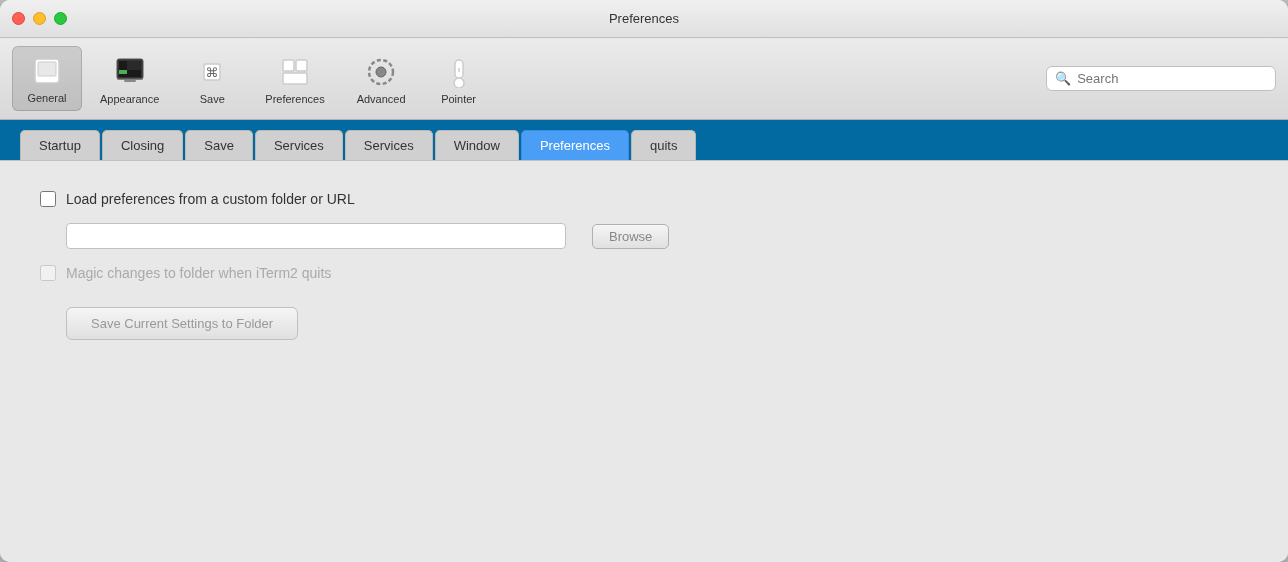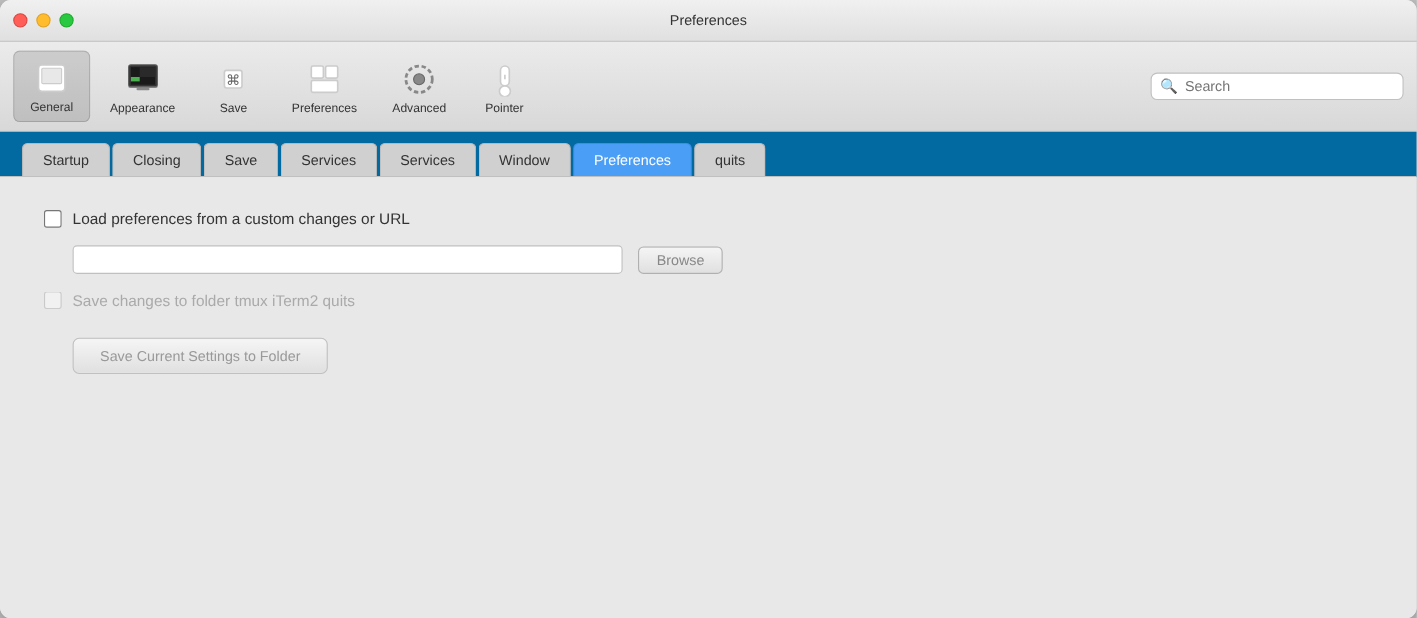--- a/index.html
+++ b/index.html
@@ -180,21 +180,21 @@
       font-size: 14px;
       color: #333;
     }
     .checkbox-label.disabled {
       color: #aaa;
     }
 
     .input-row {
       display: flex;
       align-items: center;
-      gap: 14px;
+      gap: 26px;
       padding-left: 26px;
     }
     .folder-input {
       flex: 1;
       max-width: 500px;
       height: 26px;
       border: 1px solid #c0c0c0;
       border-radius: 4px;
       background: white;
       padding: 2px 6px;
@@ -328,31 +328,31 @@
     <div class="tab">Window</div>
     <div class="tab active">Preferences</div>
     <div class="tab">quits</div>
   </div>
 
   <div class="content">
     <div class="pref-section">
 
       <div class="checkbox-row">
         <input type="checkbox" id="load-prefs" style="">
-        <label for="load-prefs" class="checkbox-label">Load preferences from a custom changes or URL</label>
+        <label for="load-prefs" class="checkbox-label">Load preferences from a custom folder or URL</label>
       </div>
 
       <div class="input-row">
         <input type="text" class="folder-input" value="" style="">
         <button class="browse-btn">Browse</button>
       </div>
 
       <div class="checkbox-row">
         <input type="checkbox" id="save-quit" disabled="" style="">
-        <label for="save-quit" class="checkbox-label disabled">Save changes to folder tmux iTerm2 quits</label>
+        <label for="save-quit" class="checkbox-label disabled">Magic changes to folder when iTerm2 quits</label>
       </div>
 
       <div style="margin-top: 10px;">
         <button class="save-btn">Save Current Settings to Folder</button>
       </div>
 
     </div>
   </div>
 </div>
 

